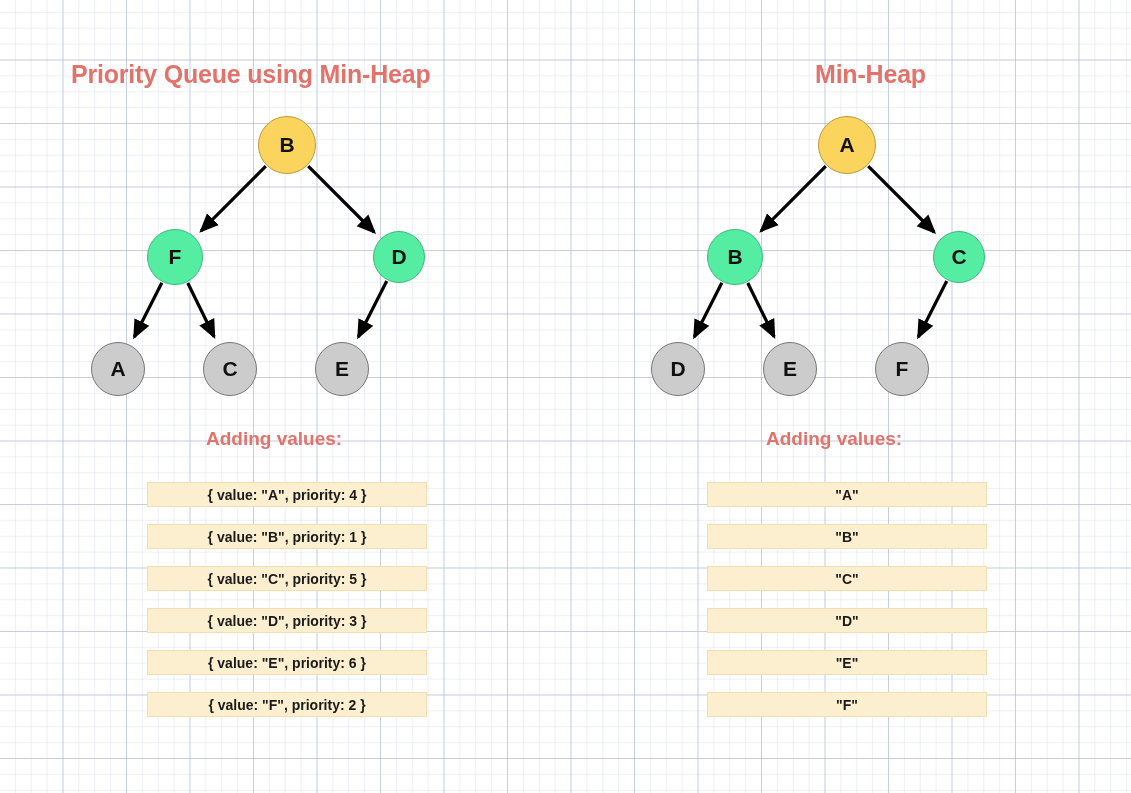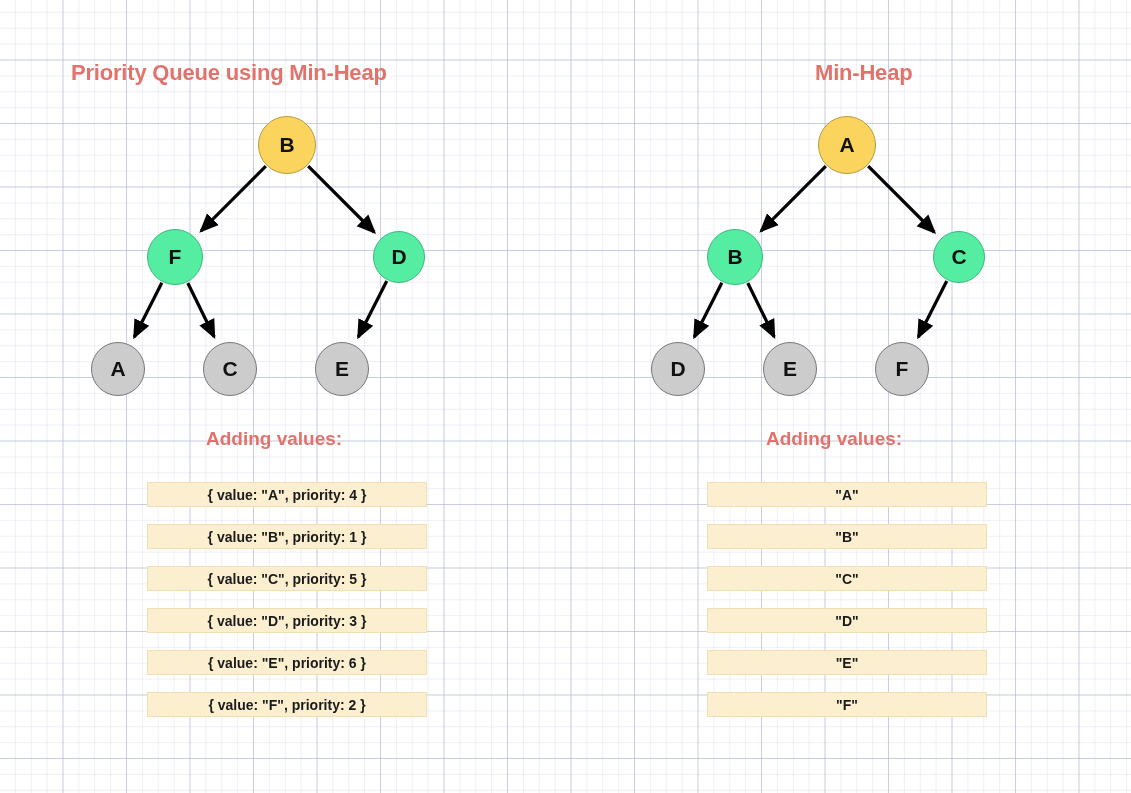--- a/index.html
+++ b/index.html
@@ -37,21 +37,21 @@
 
   #canvas {
     position: absolute;
     left: 0; top: 0;
     width: 1131px;
     height: 793px;
   }
 
   .panel-title {
     position: absolute;
-    font-size: 22px;
+    font-size: 25px;
     font-weight: bold;
     color: #e2736b;
     white-space: nowrap;
     letter-spacing: -0.2px;
   }
   #panel-title-left  { left: 71px;  top: 60px; }
   #panel-title-right { left: 779px; top: 60px; margin-left: 36px; }
 
   .tree-svg {
     position: absolute;

